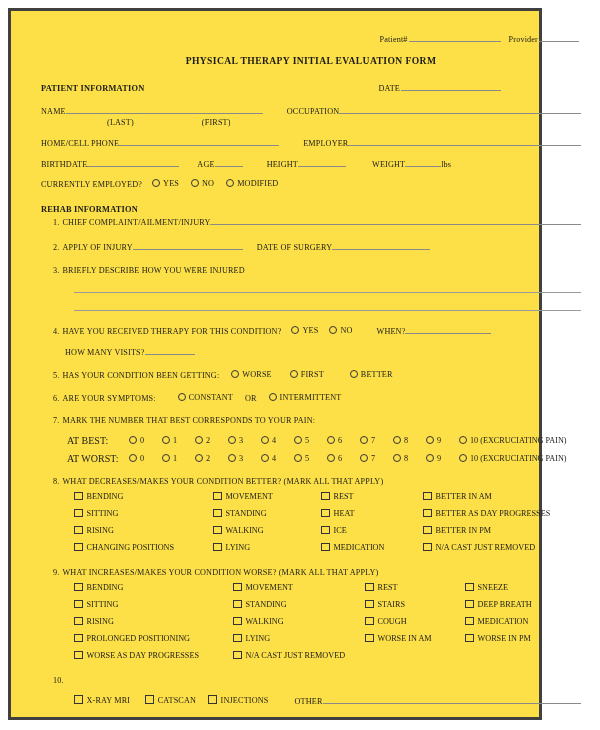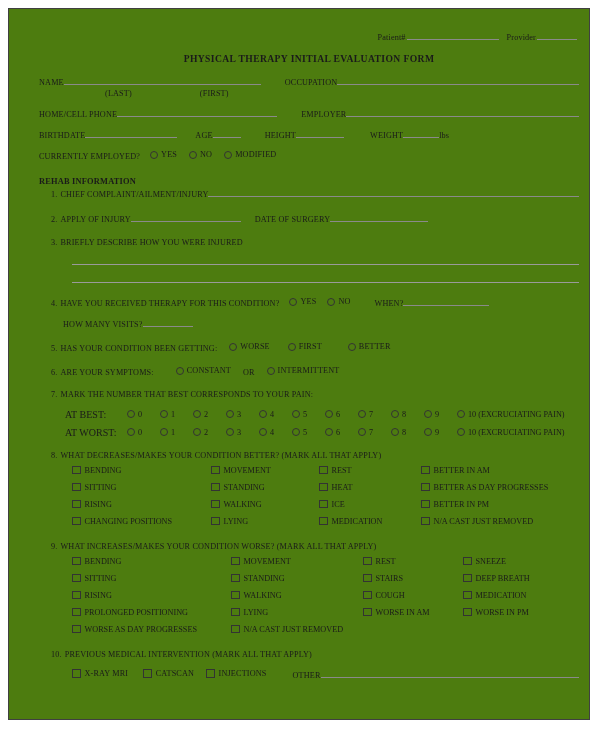--- a/index.html
+++ b/index.html
@@ -11,24 +11,24 @@
     width: 600px;
     height: 730px;
     font-family: "Liberation Serif", "DejaVu Serif", serif;
     color: #1a1a1a;
     overflow: hidden;
   }
   .page {
     position: absolute;
     left: 8px;
     top: 8px;
-    width: 582px;
+    width: 534px;
     height: 712px;
-    border: 1px solid #404040;
-    background: #4d7c0f;
+    border: 3px solid #404040;
+    background: #fde047;
     box-sizing: border-box;
   }
   .inner {
     position: absolute;
     left: 30px;
     top: 22px;
     width: 540px;
   }
 
   
@@ -85,21 +85,21 @@
     display: inline-block;
     width: 6.5px;
     height: 6.5px;
     border: 1px solid #333;
     margin-right: 4px;
     vertical-align: middle;
     position: relative;
     top: -0.5px;
     flex: none;
   }
-  .opt { display: inline-flex; align-items: flex-end; white-space: nowrap; }
+  .opt { display: inline-flex; align-items: flex-start; white-space: nowrap; }
 
   
   .wline {
     border-bottom: 1px solid #9a9a9a;
     height: 0;
     margin-left: 33px;
     margin-right: 0;
   }
 
   
@@ -121,20 +121,27 @@
 
     <div class="topline">
       <span class="lbl t">Patient#</span>
       <span class="rule" style="width:92px"></span>
       <span class="lbl t" style="margin-left:8px">Provider</span>
       <span class="rule" style="width:40px"></span>
     </div>
 
     <div class="title">PHYSICAL THERAPY INITIAL EVALUATION FORM</div>
 
+    <div class="row" style="margin-top:16px">
+      <span class="sec-head">PATIENT INFORMATION</span>
+      <span style="flex:1"></span>
+      <span class="t" style="margin-right:1px">DATE</span>
+      <span class="rule" style="width:100px"></span>
+      <span style="width:80px"></span>
+    </div>
 
     <div class="row" style="margin-top:12px">
       <span class="t">NAME</span>
       <span class="rule" style="width:197px"></span>
       <span style="width:24px"></span>
       <span class="t">OCCUPATION</span>
       <span class="rule rule-grow"></span>
     </div>
 
     <div class="row" style="margin-top:2px; padding-left:66px">
@@ -535,21 +542,20 @@
           </span>
         <span class="cell" style="left:192px">
             <span class="cbox"></span>
             <span>N/A  CAST JUST REMOVED</span>
           </span>
       </div>
     </div>
 
     <div class="row" style="margin-top:8px; padding-left:12px">
       <span class="t">10.</span>
-      <span class="t" style="margin-left:3px">PREVIOUS MEDICAL INTERVENTION (MARK ALL THAT APPLY)</span>
     </div>
 
     <div class="row" style="margin-top:10px; padding-left:33px">
       <span class="opt t">
         <span class="cbox"></span>
         <span>X-RAY  MRI</span>
       </span>
       <span style="width:15px"></span>
       <span class="opt t">
         <span class="cbox"></span>

